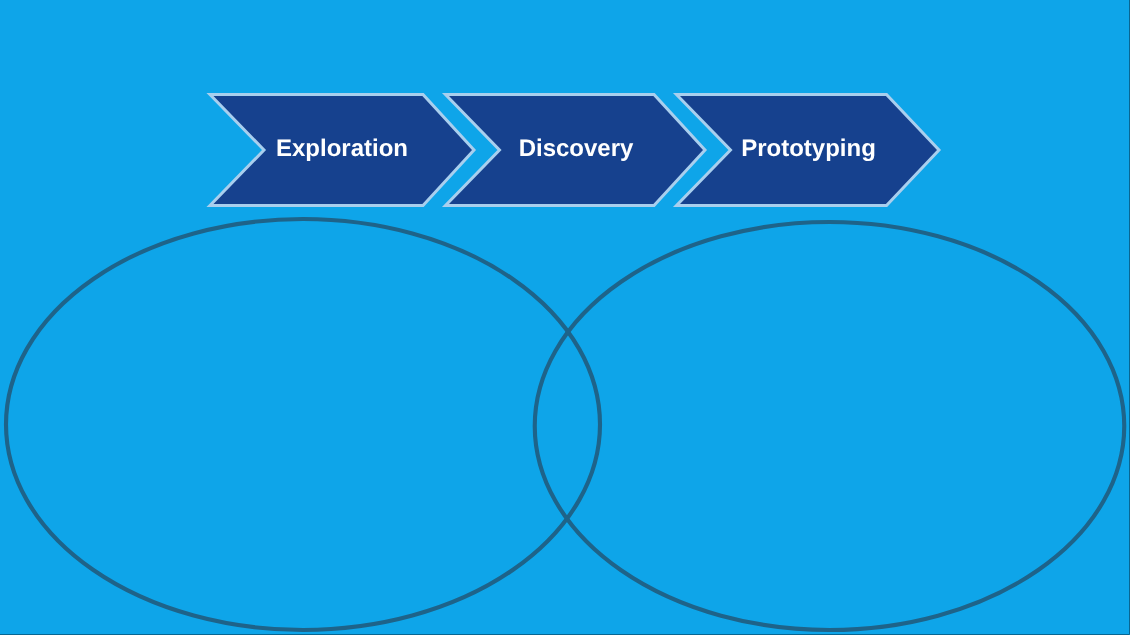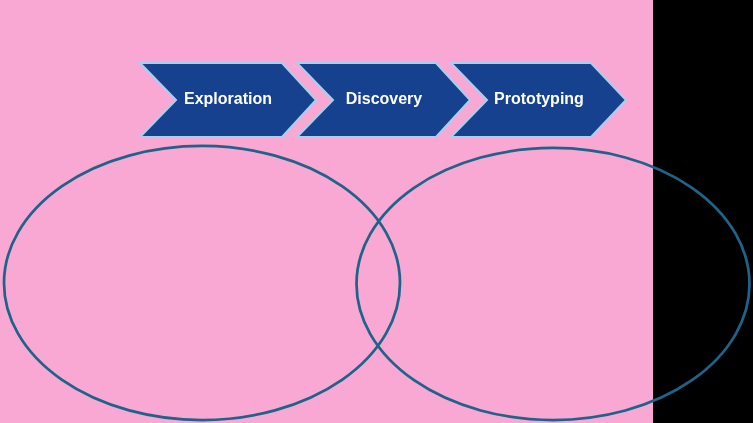--- a/index.html
+++ b/index.html
@@ -8,23 +8,23 @@
     width: 753px;
     height: 423px;
     overflow: hidden;
   }
   body {
     background: #000000;
     font-family: "Liberation Sans", sans-serif;
   }
   .stage {
     position: relative;
-    width: 653px;
+    width: 753px;
     height: 423px;
-    background: #f9a8d4;
+    background: #0ea5e9;
   }
   svg.diagram {
     display: block;
     width: 753px;
     height: 423px;
   }
   .chevron {
     stroke-width: 2;
     stroke-linejoin: miter;
   }

